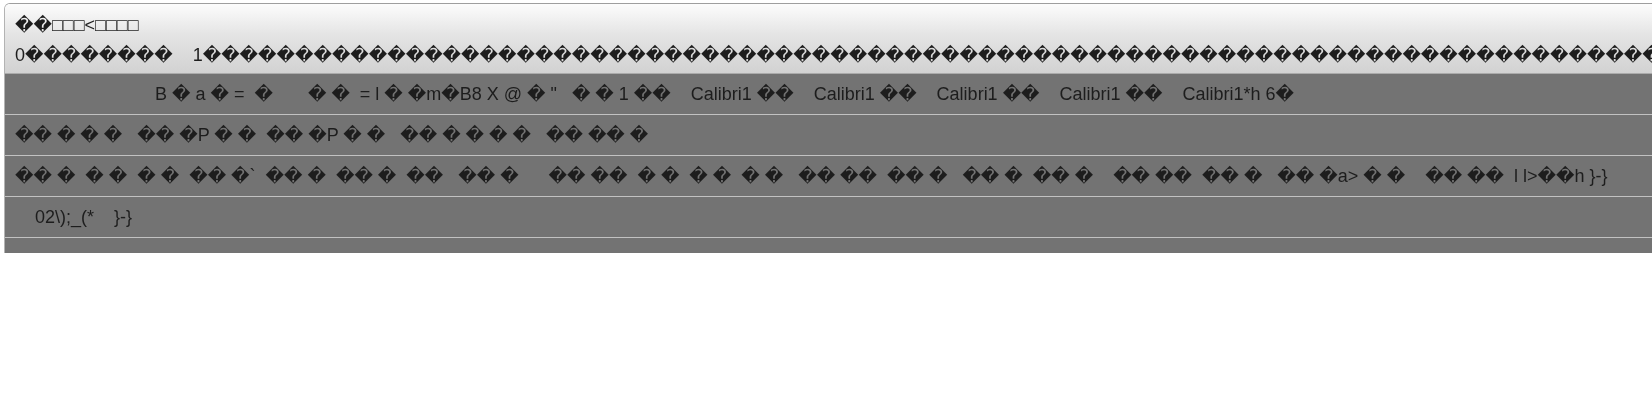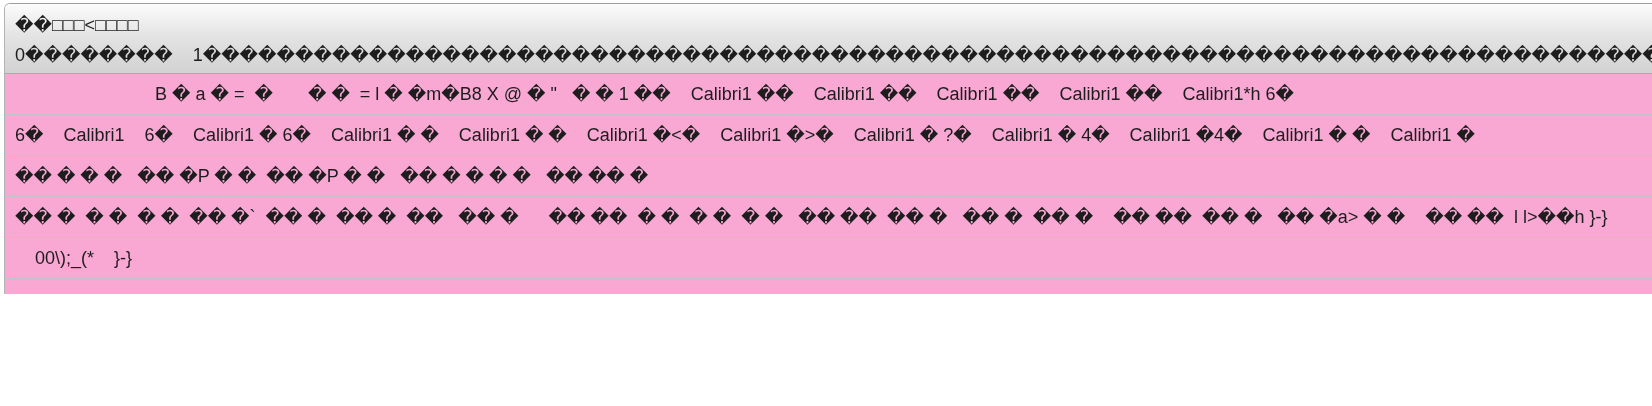--- a/index.html
+++ b/index.html
@@ -31,34 +31,33 @@
     line-height: 30px;
     white-space: pre;
     overflow: hidden;
   }
   .row {
     line-height: 40px;
     padding-left: 10px;
     white-space: pre;
     overflow: hidden;
     border-bottom: 1px solid #c2c2c2;
-    background: #f9a8d4;
+    background: #737373;
   }
   .row.partial {
     height: 15px;
     border-bottom: none;
   }
 </style>
 </head>
 <body>
 
 <div class="sheet">
   <div class="hdr">
     <div class="ln">��□□□&lt;□□□□</div>
     <div class="ln">0��������    1��������������������������������������������������������������������������������������������������������������������������</div>
   </div>
   <div class="row">                            B � a � =  �       � �  = l � �m�B8 X @ � "   � � 1 ��    Calibri1 ��    Calibri1 ��    Calibri1 ��    Calibri1 ��    Calibri1*h 6�</div>
-  <div class="row">6�    Calibri1    6�    Calibri1 � 6�    Calibri1 � �    Calibri1 � �    Calibri1 �&lt;�    Calibri1 �&gt;�    Calibri1 � ?�    Calibri1 � 4�    Calibri1 �4�    Calibri1 � �    Calibri1 �</div>
   <div class="row">�� � � �   �� �P � �  �� �P � �   �� � � � �   �� �� �</div>
   <div class="row">�� �  � �  � �  �� �`  �� �  �� �  ��   �� �      �� ��  � �  � �  � �   �� ��  �� �   �� �  �� �    �� ��  �� �   �� �a&gt; � �    �� ��  l l&gt;��h }-}</div>
-  <div class="row">    00\);_(*    }-}</div>
+  <div class="row">    02\);_(*    }-}</div>
   <div class="row partial"></div>
 </div>
 
 </body></html>

